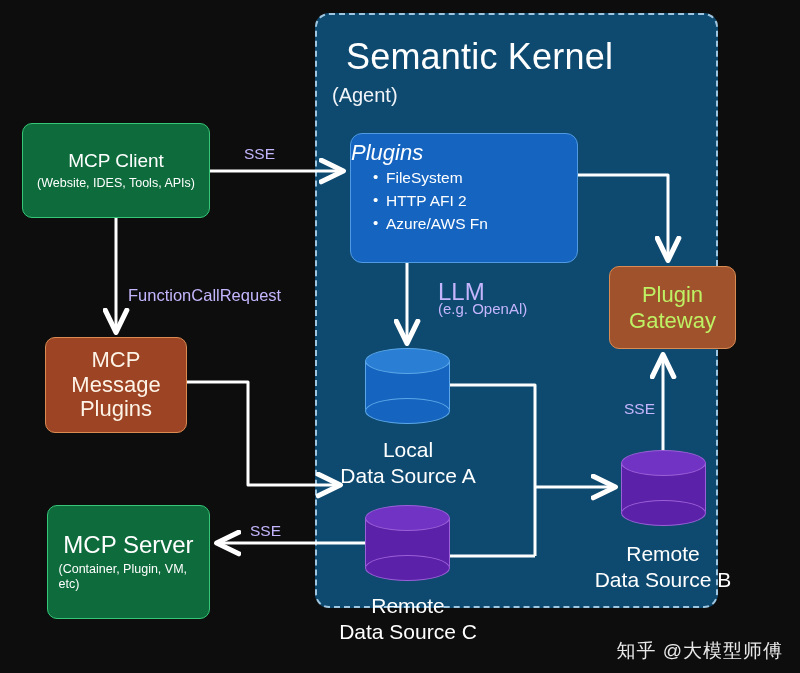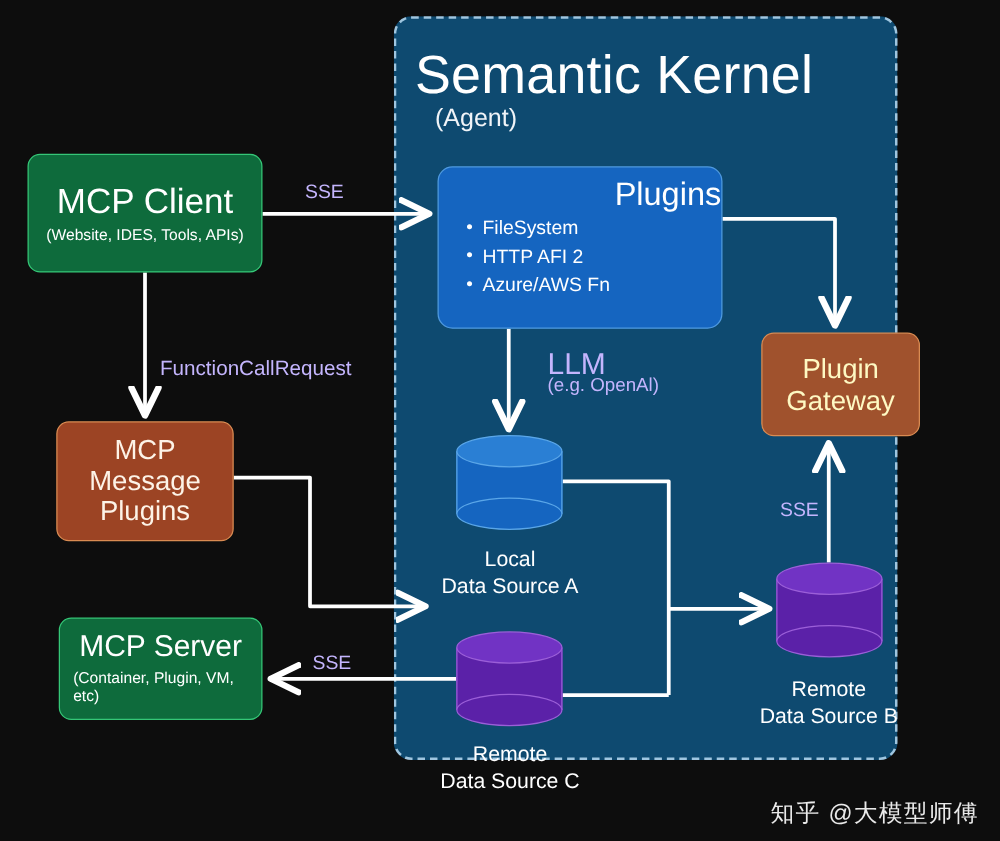--- a/index.html
+++ b/index.html
@@ -40,49 +40,50 @@
     position: absolute;
     left: 315px; top: 13px;
     width: 399px; height: 591px;
     background: #0e4a70;
     border: 2px dashed #9fc6e0;
     border-radius: 14px;
     z-index: 1;
   }
   #sk-title {
     position: absolute;
-    left: 332px; top: 36px;
-    font-size: 43px;
+    left: 346px; top: 36px;
+    font-size: 36px;
     color: #ffffff;
     letter-spacing: 0.2px;
     z-index: 6;
   }
   #sk-subtitle {
     position: absolute;
-    left: 348px; top: 84px;
+    left: 332px; top: 84px;
     font-size: 20px;
     color: #f0f4f8;
     z-index: 6;
   }
 
   
   #plugins {
     left: 350px; top: 133px;
     width: 228px; height: 130px;
     background: #1565c0;
     border: 1.5px solid #4f9ae0;
     border-radius: 12px;
     align-items: stretch;
     justify-content: flex-start;
     padding-top: 4px;
   }
   #plugins-title {
-    font-size: 26px;
-    text-align: right;
+    font-size: 22px;
+    text-align: left;
     margin: 2px 0 1px 0;
+    font-style: italic;
   }
   #plugins-list {
     list-style: none;
     margin: 0;
     padding: 0 12px 0 22px;
     text-align: left;
   }
   #plugins-list li {
     font-size: 15.5px;
     line-height: 1.47;
@@ -99,41 +100,41 @@
   }
 
   
   #mcp-client {
     left: 22px; top: 123px;
     width: 188px; height: 95px;
     background: #0e6b3c;
     border: 1.5px solid #35c777;
     border-radius: 10px;
   }
-  #mcp-client .title { font-size: 28px; line-height: 1.05; }
+  #mcp-client .title { font-size: 19px; line-height: 1.05; }
   #mcp-client .sub { font-size: 12.5px; margin-top: 5px; }
 
   
   #mcp-adapter {
     left: 45px; top: 337px;
     width: 142px; height: 96px;
     background: #9c4424;
     border: 1.5px solid #d98b52;
     border-radius: 10px;
   }
   #mcp-adapter .title {
     font-size: 22px;
     line-height: 1.13;
     color: #fdf3e7;
   }
 
   
   #mcp-server {
-    left: 47px; top: 494px;
-    width: 163px; height: 82px;
+    left: 47px; top: 505px;
+    width: 163px; height: 114px;
     background: #0e6b3c;
     border: 1.5px solid #35c777;
     border-radius: 10px;
     justify-content: center;
   }
   #mcp-server .title { font-size: 24px; line-height: 1.05; }
   #mcp-server .sub {
     font-size: 12.5px;
     margin-top: 5px;
     text-align: left;
@@ -146,21 +147,21 @@
     left: 609px; top: 266px;
     width: 127px; height: 83px;
     background: #a0522d;
     border: 1.5px solid #d98b52;
     border-radius: 10px;
     z-index: 9;
   }
   #plugin-gateway .title {
     font-size: 22px;
     line-height: 1.14;
-    color: #fef9c3;
+    color: #bef264;
   }
 
   
   .cyl {
     position: absolute;
     z-index: 7;
   }
   .cyl .body {
     position: absolute;
     left: 0; top: 13px;
@@ -194,21 +195,21 @@
   #cyl-b { left: 621px; top: 450px; width: 85px; height: 76px;
            --fill:#5b21a8; --top:#7133c4; --edge:#9b5fd8; }
   #cyl-c { left: 365px; top: 505px; width: 85px; height: 76px;
            --fill:#5b21a8; --top:#7133c4; --edge:#9b5fd8; }
 
   
   .caption {
     position: absolute;
     color: #ffffff;
     text-align: center;
-    font-size: 17px;
+    font-size: 21px;
     line-height: 1.25;
     z-index: 9;
   }
   #cap-a { left: 328px; top: 437px; width: 160px; }
   #cap-b { left: 583px; top: 541px; width: 160px; }
   #cap-c { left: 328px; top: 593px; width: 160px; }
 
   
   .edge-label {
     position: absolute;

